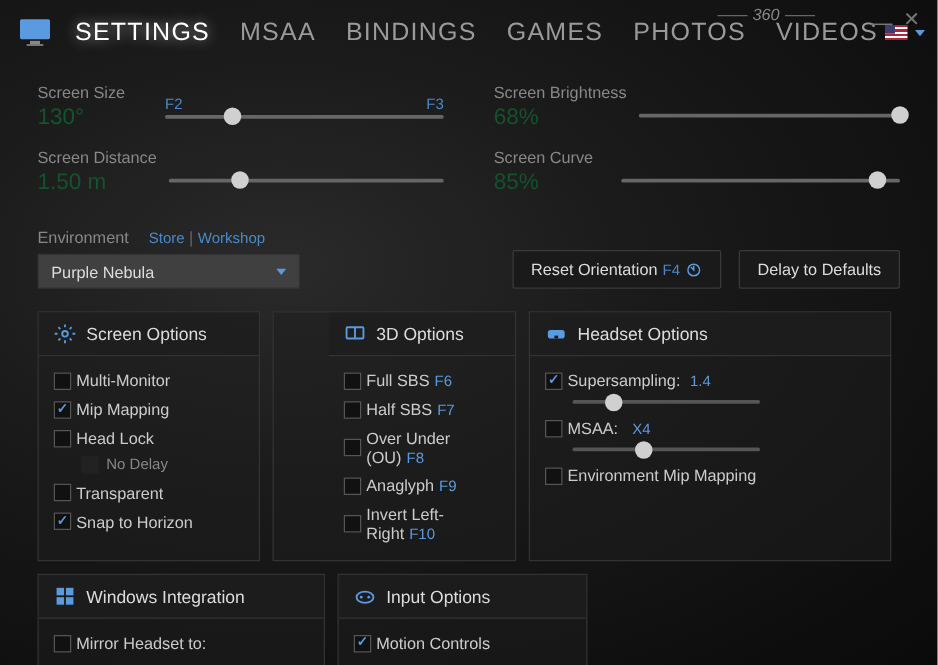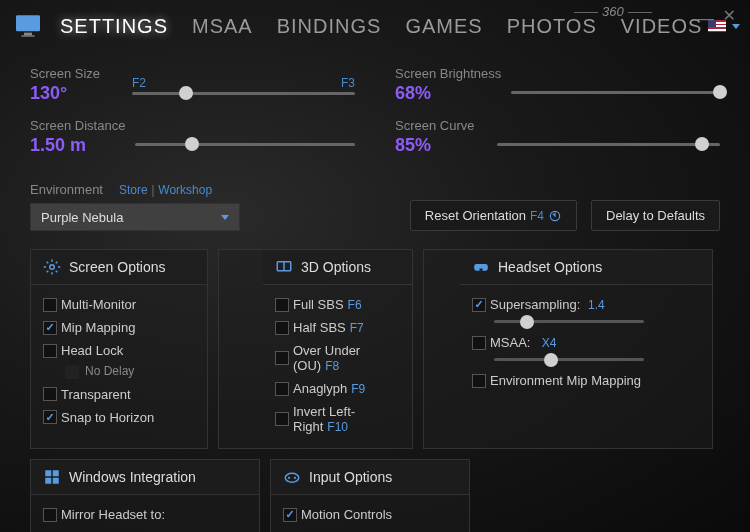--- a/index.html
+++ b/index.html
@@ -20,21 +20,21 @@
 .flag { width:18px; height:12px; background:linear-gradient(#b22234 0 15%,#fff 15% 30%,#b22234 30% 45%,#fff 45% 60%,#b22234 60% 75%,#fff 75% 90%,#b22234 90% 100%); position:relative; margin-right:4px; }
 .flag::before { content:''; position:absolute; left:0; top:0; width:8px; height:7px; background:#3c3b6e; }
 .flag-wrap { display:flex; align-items:center; gap:2px; }
 .triangle-down { width:0; height:0; border-left:4px solid transparent; border-right:4px solid transparent; border-top:5px solid #5a9ae0; }
 
 .content { padding: 14px 30px 0 30px; }
 .sliders-row { display:flex; gap:40px; margin-bottom:12px; }
 .slider-col { flex:1; }
 .slider-block { margin-bottom:14px; }
 .slbl { color:#888; font-size:13px; margin-bottom:2px; display:flex; justify-content:space-between; align-items:center; }
-.sval { color:#8b5cf6; font-size:18px; font-weight:700; }
+.sval { color:#14532d; font-size:18px; font-weight:400; }
 .slider-row { display:flex; align-items:center; gap:10px; }
 .slider-val-col { min-width:92px; }
 .track { flex:1; height:3px; background:#666; position:relative; border-radius:2px; cursor:pointer; }
 .thumb { position:absolute; top:50%; width:14px; height:14px; background:#d0d0d0; border-radius:50%; transform:translate(-50%,-50%); }
 .key { color:#4a8acb; font-size:12px; }
 
 .env-row { display:flex; align-items:flex-end; gap:14px; }
 .env-left { flex:0 0 310px; }
 .env-label-row { display:flex; align-items:baseline; gap:16px; margin-bottom:6px; }
 .elbl { color:#888; font-size:13px; }
@@ -54,21 +54,21 @@
 .chk.checked::after { content:'✓'; color:#5a9ae0; font-size:11px; font-weight:bold; line-height:1; }
 .chk-lbl { color:#ccc; font-size:13px; }
 .indent { margin-left:22px; color:#888; font-size:12px; padding:2px 0 4px; }
 .no-delay-box { width:14px; height:14px; background:#222; margin-right:6px; display:inline-block; vertical-align:middle; }
 .valkey { color:#5a9ae0; font-size:12px; margin-left:4px; }
 .mini-slider { margin:4px 0 8px 22px; width:150px; }
 .mini-track { height:3px; background:#555; position:relative; border-radius:2px; cursor:pointer; }
 
 .p-screen { width:178px; }
 .p-3d { width:195px;padding-left:44px; }
-.p-headset { width:290px;padding-left:36px; }
+.p-headset { width:290px; }
 .p-bottom-row { display:flex; gap:10px; margin-top:10px; }
 .p-win { width:230px; }
 .p-input { width:200px; }
 
 .icon-svg { width:18px; height:18px; flex-shrink:0; }
 .refresh-icon { width:14px; height:14px; }
 </style>
 </head>
 <body>
 

